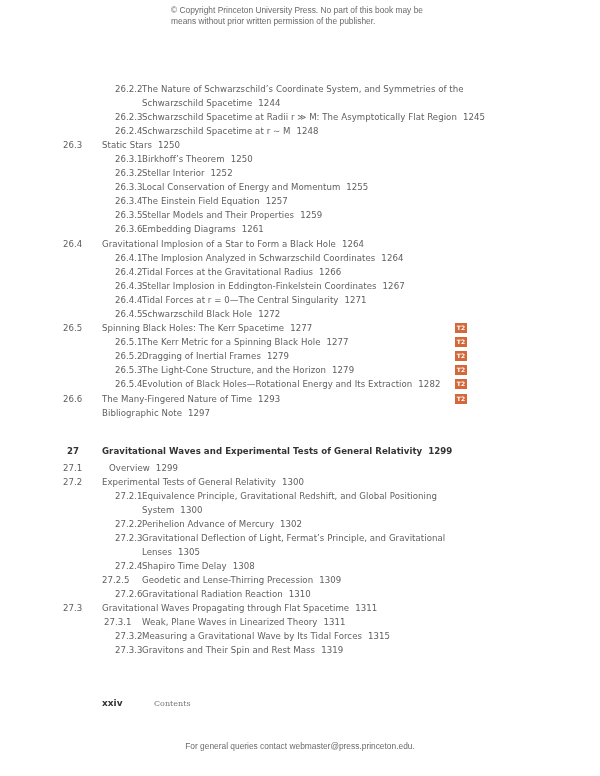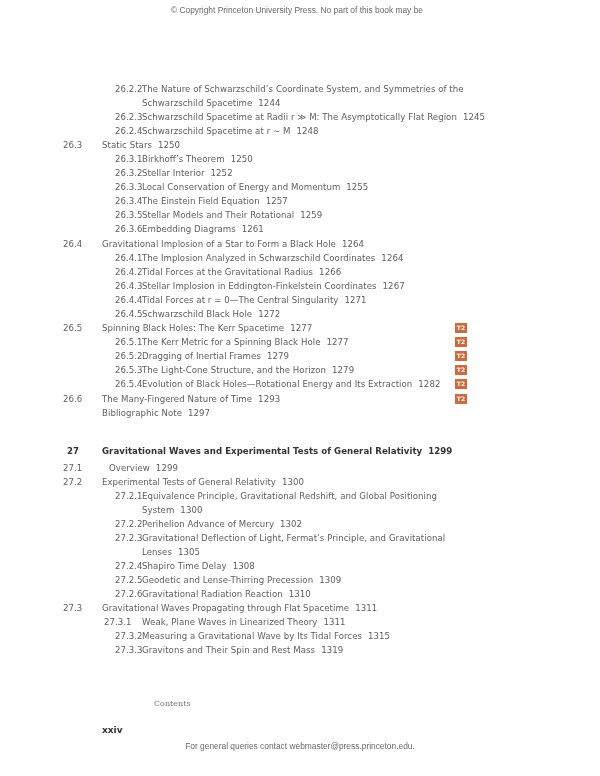--- a/index.html
+++ b/index.html
@@ -7,28 +7,29 @@
   .copyright { position:absolute; left:171px; top:5px; width:300px; font-family:"Liberation Sans", sans-serif; font-size:8.4px; line-height:10.8px; color:#6a6a6a; }
   .footer-note { position:absolute; left:0; width:600px; top:741px; text-align:center; font-family:"Liberation Sans", sans-serif; font-size:8.4px; color:#6a6a6a; }
   .toc { position:absolute; left:0; top:0; width:600px; }
   .line { position:absolute; left:0; height:14px; font-size:8.6px; line-height:14px; color:#5f5f5f; white-space:nowrap; letter-spacing:0.05px; }
   .line .num { position:absolute; }
   .line .title { position:absolute; }
   .line .page { margin-left:6px; }
   .chapter { color:#333; font-weight:bold; font-size:8.6px; }
   .chapter .title, .chapter .num { color:#333; }
   .badge { position:absolute; left:455px; width:12px; height:10px; background:#d3693a; color:#fff; font-size:6px; line-height:10px; text-align:center; font-weight:bold; font-family:"DejaVu Sans", sans-serif; }
-  .folio { position:absolute; left:102px; top:698px; font-family:"DejaVu Sans", sans-serif; font-size:9px; font-weight:bold; color:#333;margin-top:27px; }
+  .folio { position:absolute; left:102px; top:698px; font-family:"DejaVu Sans", sans-serif; font-size:9px; font-weight:bold; color:#333; }
   .running-head { position:absolute; left:154px; top:699px; font-family:"DejaVu Serif", serif; font-size:8px; color:#777; }
 </style>
 </head>
 <body>
 
 <div class="copyright">
   <div>© Copyright Princeton University Press. No part of this book may be</div>
+  <div>means without prior written permission of the publisher.</div>
 </div>
 
 <div class="toc" id="toc">
     <div class="line" style="top: 82px;">
       <span class="num" style="left: 115px;">26.2.2</span>
       <span class="title" style="left: 142px;"><span>The Nature of Schwarzschild’s Coordinate System, and Symmetries of the</span></span>
     </div>
     <div class="line" style="top: 96px;">
       <span class="title" style="left: 142px;"><span>Schwarzschild Spacetime</span><span class="page">1244</span></span>
     </div>
@@ -55,21 +56,21 @@
     <div class="line" style="top: 180px;">
       <span class="num" style="left: 115px;">26.3.3</span>
       <span class="title" style="left: 142px;"><span>Local Conservation of Energy and Momentum</span><span class="page">1255</span></span>
     </div>
     <div class="line" style="top: 194px;">
       <span class="num" style="left: 115px;">26.3.4</span>
       <span class="title" style="left: 142px;"><span>The Einstein Field Equation</span><span class="page">1257</span></span>
     </div>
     <div class="line" style="top: 208px;">
       <span class="num" style="left: 115px;">26.3.5</span>
-      <span class="title" style="left: 142px;"><span>Stellar Models and Their Rotational</span><span class="page">1259</span></span>
+      <span class="title" style="left: 142px;"><span>Stellar Models and Their Properties</span><span class="page">1259</span></span>
     </div>
     <div class="line" style="top: 222px;">
       <span class="num" style="left: 115px;">26.3.6</span>
       <span class="title" style="left: 142px;"><span>Embedding Diagrams</span><span class="page">1261</span></span>
     </div>
     <div class="line" style="top: 237px;">
       <span class="num" style="left: 63px;">26.4</span>
       <span class="title" style="left: 102px;"><span>Gravitational Implosion of a Star to Form a Black Hole</span><span class="page">1264</span></span>
     </div>
     <div class="line" style="top: 251px;">
@@ -153,21 +154,21 @@
       <span class="title" style="left: 142px;"><span>Gravitational Deflection of Light, Fermat’s Principle, and Gravitational</span></span>
     </div>
     <div class="line" style="top: 545px;">
       <span class="title" style="left: 142px;"><span>Lenses</span><span class="page">1305</span></span>
     </div>
     <div class="line" style="top: 559px;">
       <span class="num" style="left: 115px;">27.2.4</span>
       <span class="title" style="left: 142px;"><span>Shapiro Time Delay</span><span class="page">1308</span></span>
     </div>
     <div class="line" style="top: 573px;">
-      <span class="num" style="left: 115px;">27.2.5</span>
+      <span class="num" style="left: 102px;">27.2.5</span>
       <span class="title" style="left: 142px;"><span>Geodetic and Lense-Thirring Precession</span><span class="page">1309</span></span>
     </div>
     <div class="line" style="top: 587px;">
       <span class="num" style="left: 115px;">27.2.6</span>
       <span class="title" style="left: 142px;"><span>Gravitational Radiation Reaction</span><span class="page">1310</span></span>
     </div>
     <div class="line" style="top: 601px;">
       <span class="num" style="left: 63px;">27.3</span>
       <span class="title" style="left: 102px;"><span>Gravitational Waves Propagating through Flat Spacetime</span><span class="page">1311</span></span>
     </div>

